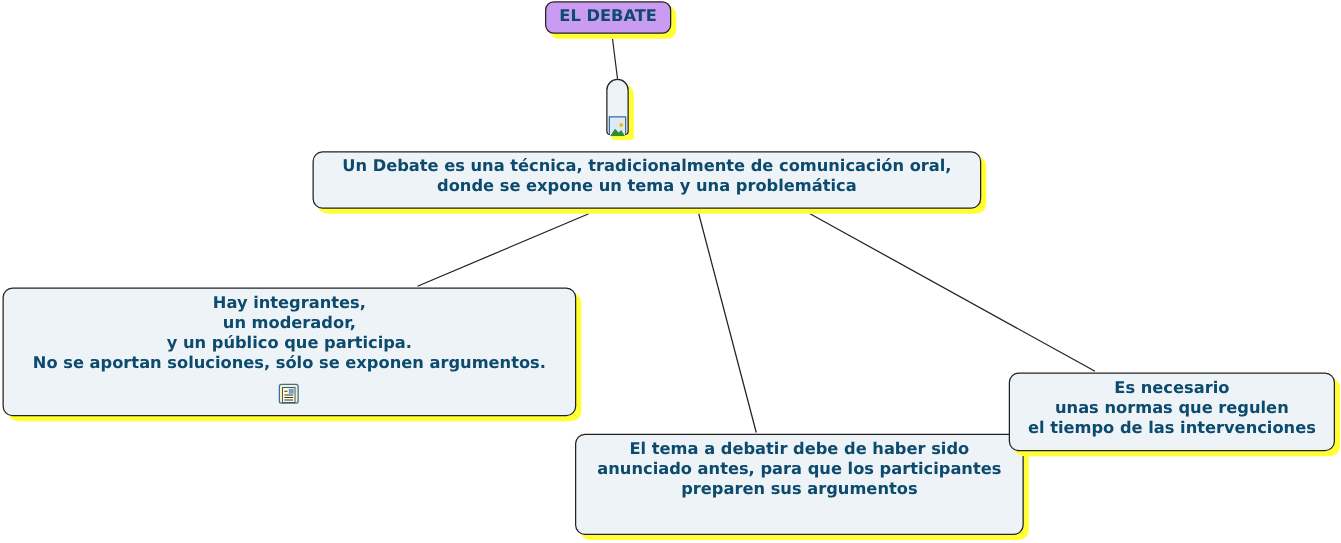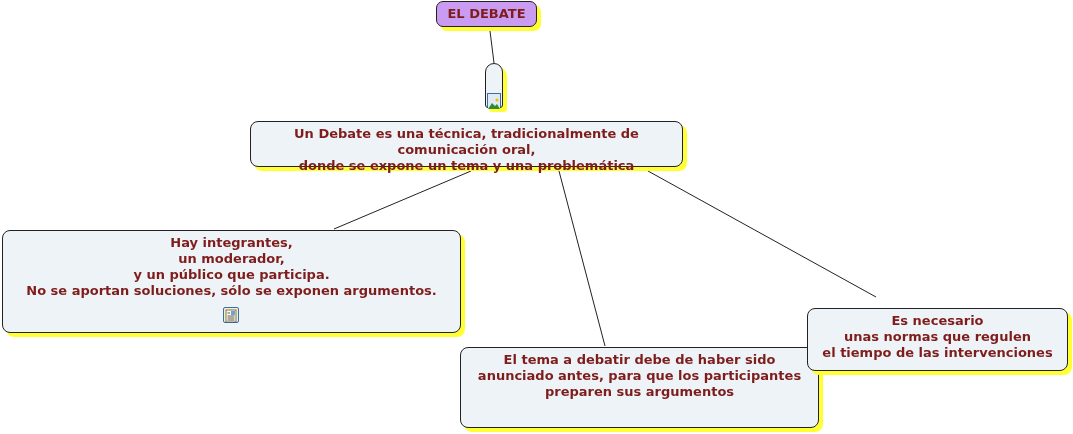--- a/index.html
+++ b/index.html
@@ -5,38 +5,38 @@
     html, body { margin: 0; padding: 0; background: #ffffff; }
     body { width: 1073px; height: 434px; position: relative; overflow: hidden;
            font-family: "DejaVu Sans", "Liberation Sans", sans-serif; }
     .lines { position: absolute; left: 0; top: 0; width: 1073px; height: 434px; }
     .node {
       position: absolute; box-sizing: border-box;
       border: 1px solid #222222; border-radius: 8px;
       background: #edf3f6;
       box-shadow: 4px 4px 0 #ffff33;
       display: flex; align-items: flex-start; justify-content: center;
-      text-align: center; font-weight: bold; color: #7f1d1d;
+      text-align: center; font-weight: bold; color: #0c4a6e;
       font-size: 13px; line-height: 16px;
     }
     .node .txt { white-space: pre-line; padding-top: 4px; }
     .title-node {
       left: 436px; top: 1px; width: 101px; height: 26px;
       background: #c99cf2; border-radius: 7px; align-items: center;
       font-size: 13px;
     }
     .title-node .txt { padding-top: 0; }
     .pill-node {
       left: 485px; top: 63px; width: 18px; height: 45px; border-radius: 9px 9px 3px 3px;
       background: #edf3f6;
     }
-    .main-node { left: 250px; top: 121px; width: 433px; height: 46px; }
+    .main-node { left: 250px; top: 121px; width: 535px; height: 46px; }
     .left-node { left: 2px; top: 230px; width: 459px; height: 103px; }
     .bottom-node { left: 460px; top: 347px; width: 359px; height: 81px; }
-    .right-node { left: 807px; top: 308px; width: 261px; height: 63px; justify-content: center; }
+    .right-node { left: 807px; top: 298px; width: 261px; height: 63px; justify-content: center; }
     .icon { position: absolute; box-sizing: border-box; }
     .img-icon { left: 487px; top: 93px; width: 14px; height: 14px; border: 1px solid #3a6ea5; background: #dfeaf5; }
     .note-icon { left: 223px; top: 307px; width: 16px; height: 16px; border: 1px solid #3a6ea5; border-radius: 2px; background: #f4f0c8; }
   </style>
 </head>
 <body>
 
 <svg class="lines" viewBox="0 0 1073 434">
   <line x1="490" y1="31" x2="494" y2="63" stroke="#222" stroke-width="1"></line>
   <line x1="471" y1="171" x2="334" y2="229" stroke="#222" stroke-width="1"></line>

